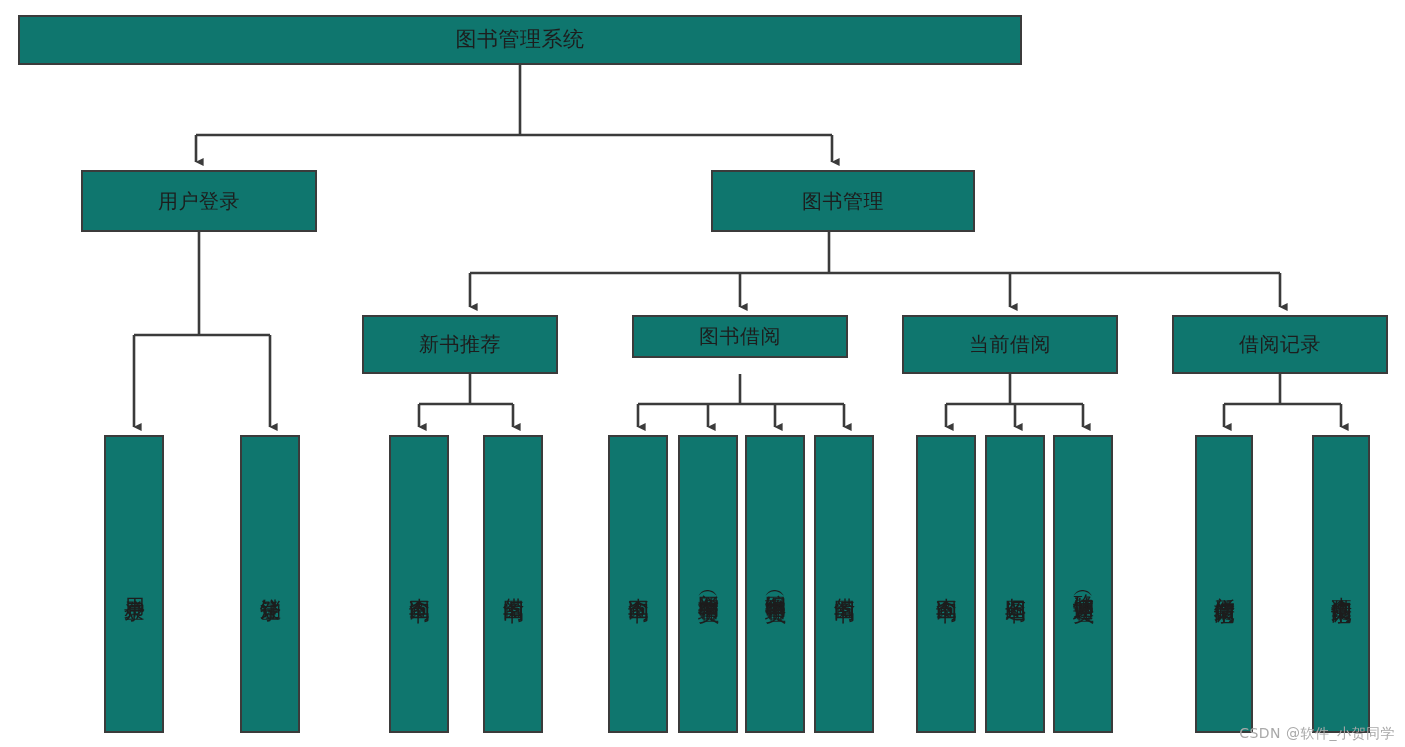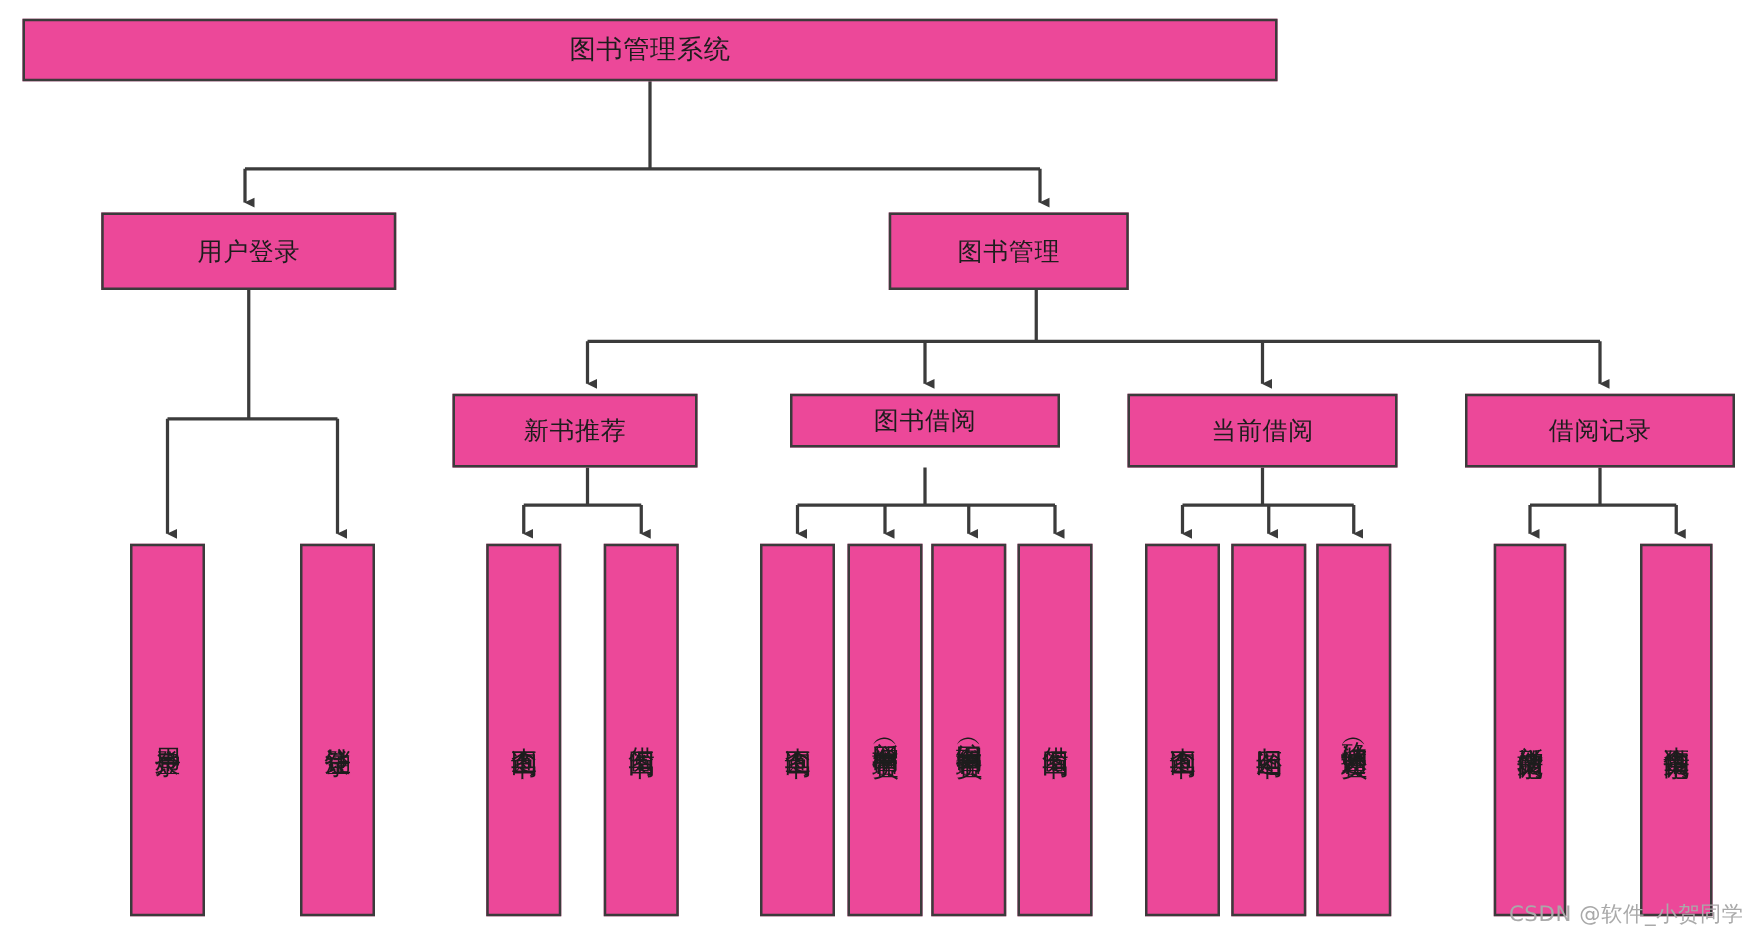--- a/index.html
+++ b/index.html
@@ -20,21 +20,21 @@
     left: 0;
     top: 0;
     width: 1405px;
     height: 747px;
     pointer-events: none;
   }
   .node {
     position: absolute;
     box-sizing: border-box;
     border: 2px solid #3b3b3b;
-    background: #ec4899;
+    background: #0f766e;
     display: flex;
     align-items: center;
     justify-content: center;
     color: #1d1d1d;
   }
   .node .lbl {
     display: block;
     line-height: 1.12;
     text-align: center;
     letter-spacing: 0.5px;
@@ -51,21 +51,21 @@
     text-orientation: upright;
     font-size: 21px;
     line-height: 1.18;
     letter-spacing: 1.5px;
     white-space: nowrap;
   }
   .watermark {
     position: absolute;
     right: 10px;
     bottom: 4px;
-    font-size: 17px;
+    font-size: 14px;
     color: #a9a9a9;
     white-space: nowrap;
     letter-spacing: 0.5px;
   }
 </style>
 </head>
 <body>
 
 <div id="canvas">
 
@@ -120,21 +120,21 @@
     </g>
   </svg>
 
   <div class="node root" id="n-root" style="left: 18px; top: 15px; width: 1004px; height: 50px;">
     <span class="lbl">图书管理系统</span>
   </div>
 
   <div class="node lvl2" id="n-l2-0" style="left: 81px; top: 170px; width: 236px; height: 62px;">
     <span class="lbl">用户登录</span>
   </div>
-  <div class="node lvl2" id="n-l2-1" style="left: 711px; top: 170px; width: 192px; height: 62px;">
+  <div class="node lvl2" id="n-l2-1" style="left: 711px; top: 170px; width: 264px; height: 62px;">
     <span class="lbl">图书管理</span>
   </div>
 
   <div class="node lvl3" id="n-l3-0" style="left: 362px; top: 315px; width: 196px; height: 59px;">
     <span class="lbl">新书推荐</span>
   </div>
   <div class="node lvl3" id="n-l3-1" style="left: 632px; top: 315px; width: 216px; height: 43px;">
     <span class="lbl">图书借阅</span>
   </div>
   <div class="node lvl3" id="n-l3-3" style="left: 1172px; top: 315px; width: 216px; height: 59px;">

